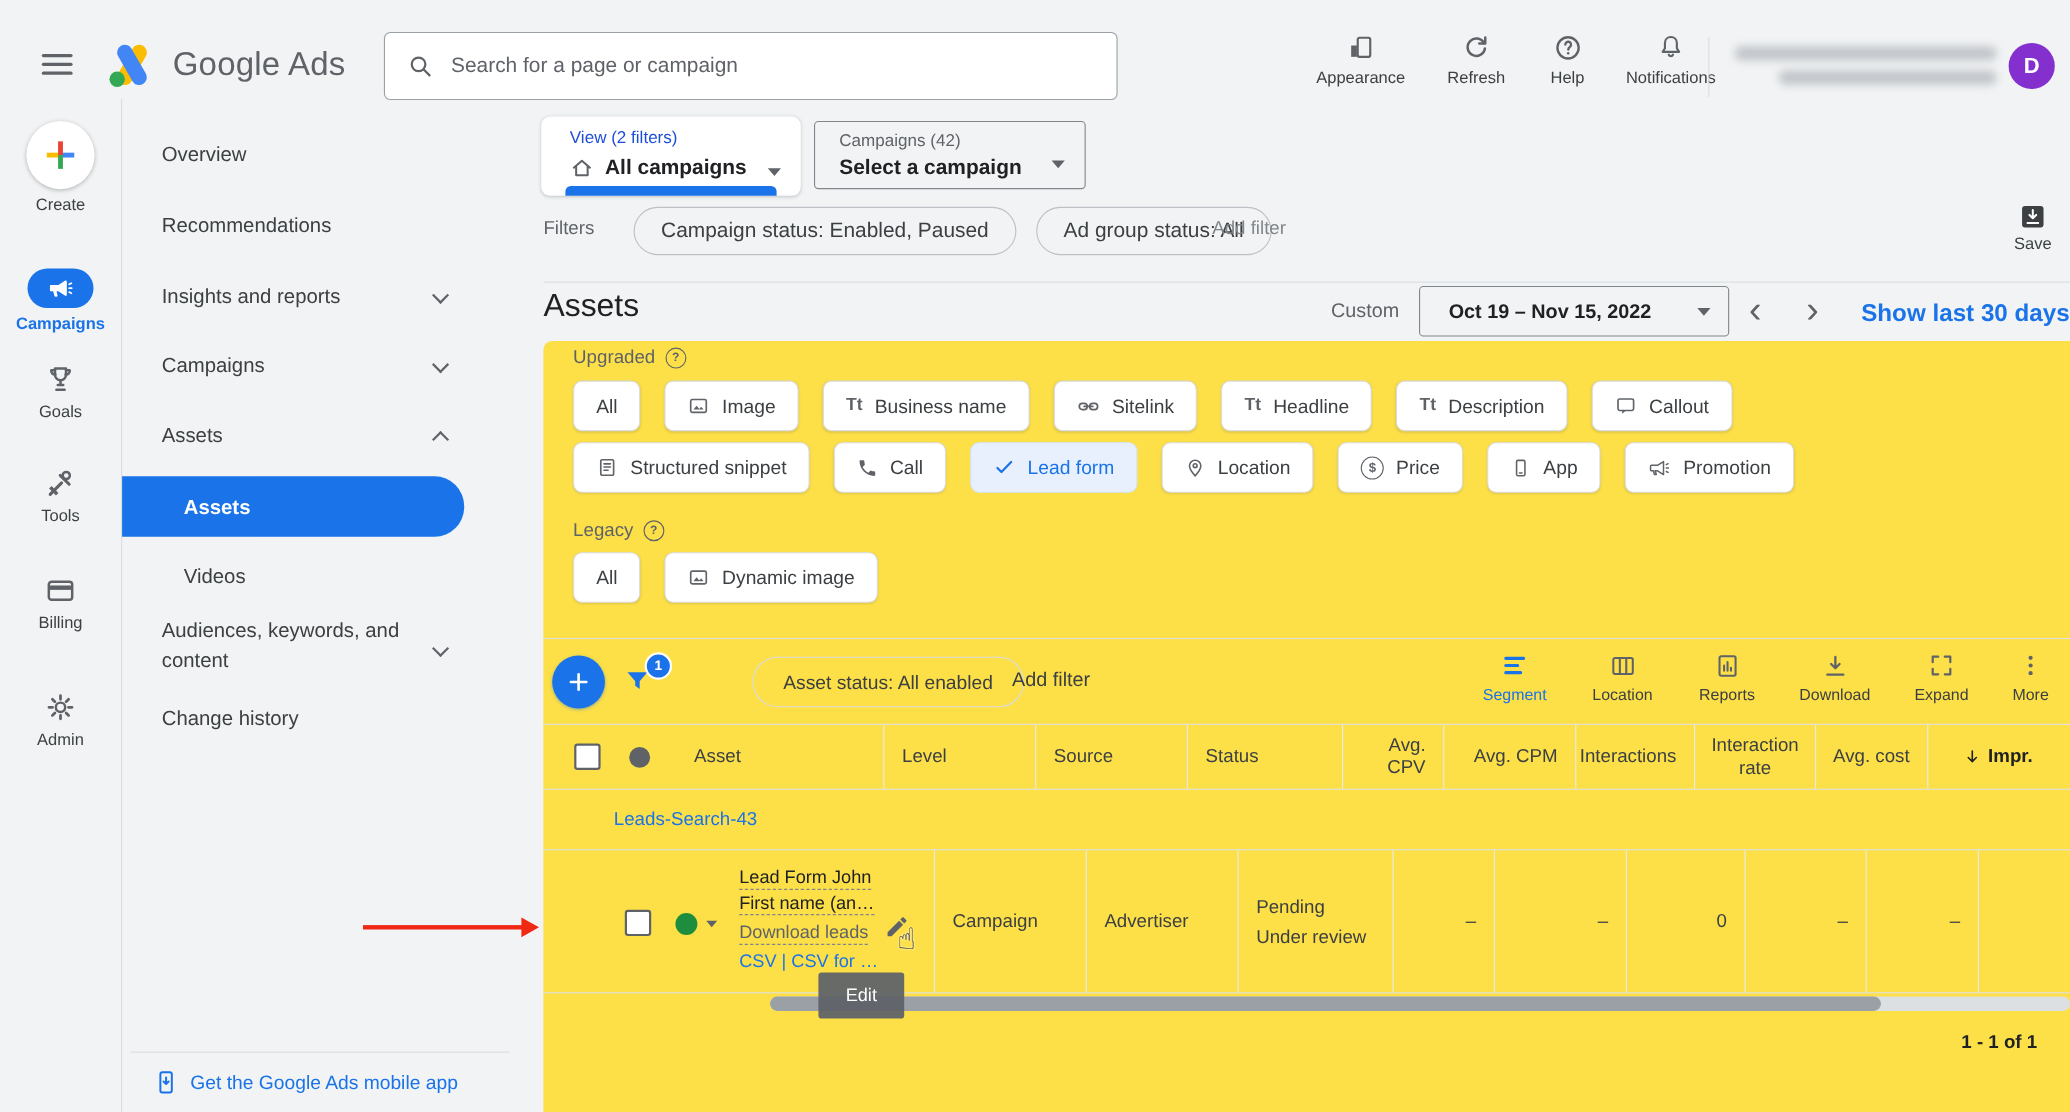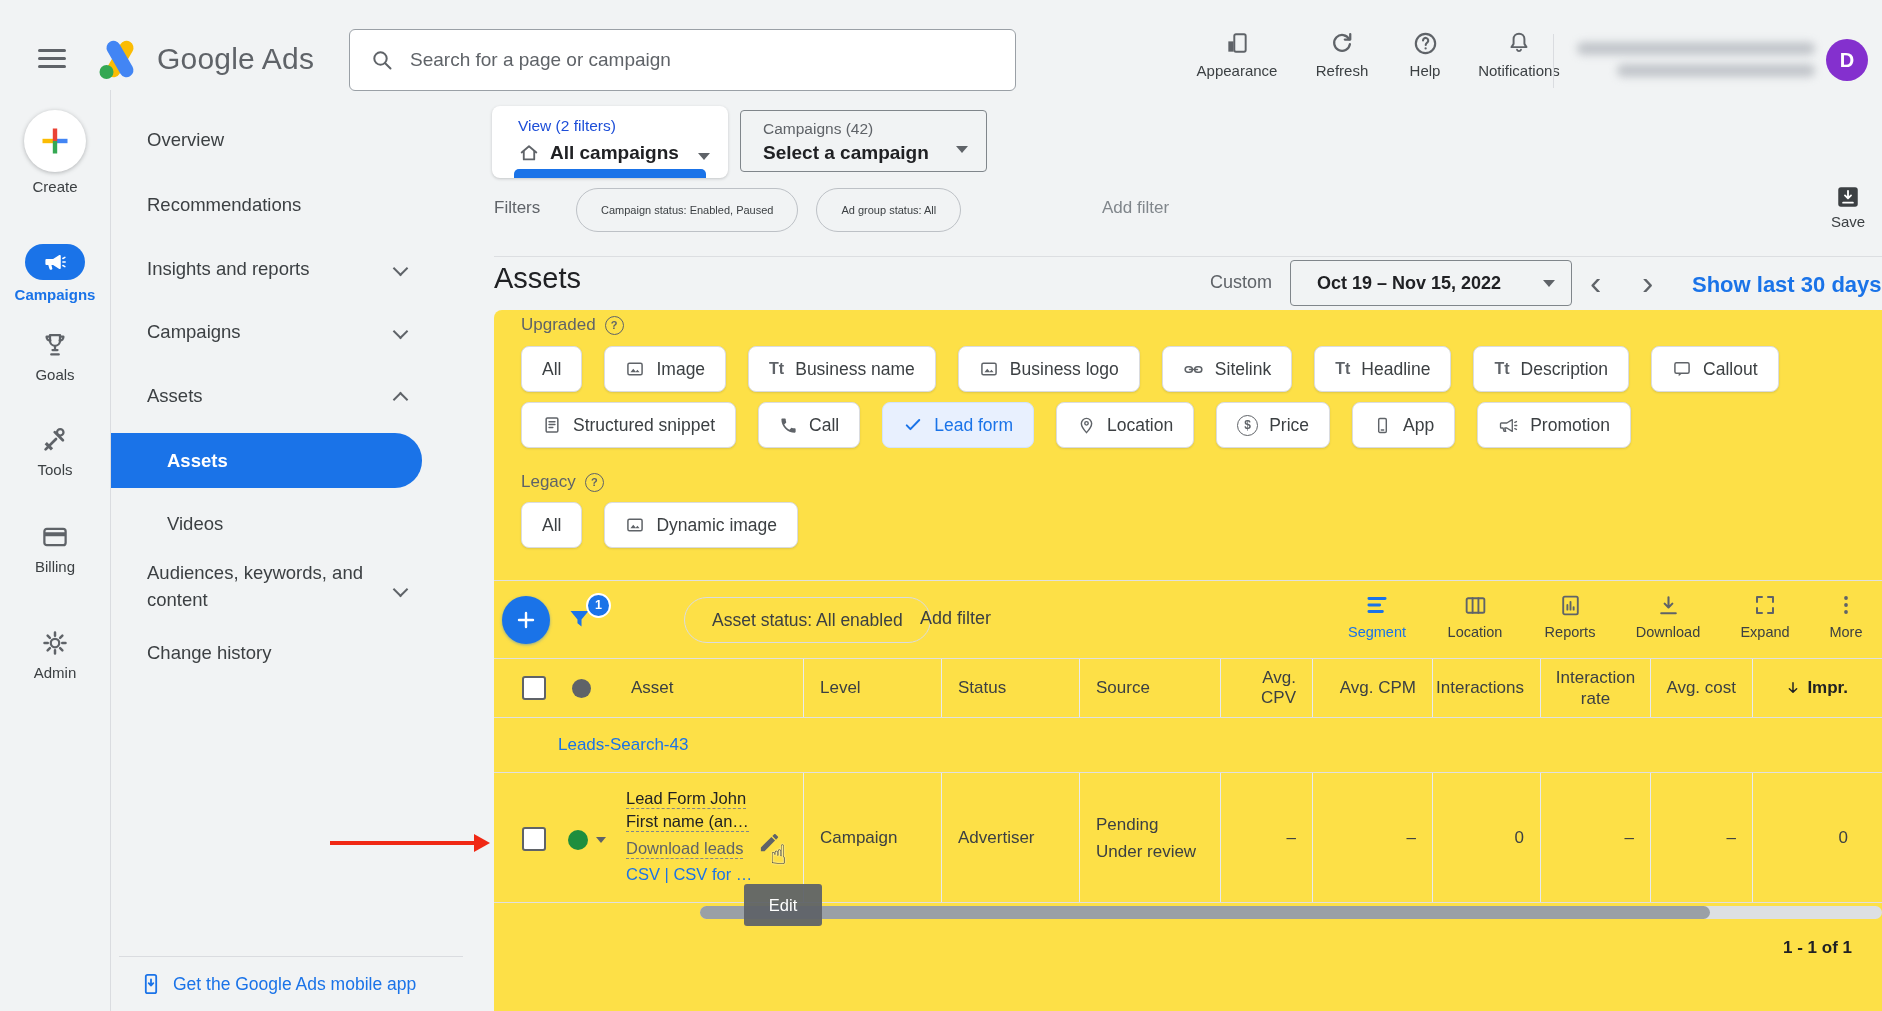--- a/index.html
+++ b/index.html
@@ -63,21 +63,21 @@
     border-radius:5px 5px 0 0;}
   .tri{width:0;height:0;border-left:6px solid transparent;border-right:6px solid transparent;
     border-top:7px solid #5f6368;}
   .camp-sel{left:740px;top:110px;width:247px;height:62px;border:1px solid #80868b;border-radius:4px;
     box-sizing:border-box;cursor:pointer;}
   .camp-sel .cap{position:absolute;left:22px;top:9px;font-size:15.5px;color:#5f6368;}
   .camp-sel .val{position:absolute;left:22px;top:31px;font-size:19px;color:#202124;font-weight:700;}
   .filters-label{left:494px;top:198px;font-size:17px;color:#5f6368;}
   .fchips{left:576px;top:188px;display:flex;gap:18px;}
   .fchip{height:44px;line-height:42px;padding:0 24px;border:1px solid #bdc1c6;border-radius:22px;
-    font-size:11px;color:#3c4043;box-sizing:border-box;cursor:pointer;white-space:nowrap;}
+    font-size:19px;color:#3c4043;box-sizing:border-box;cursor:pointer;white-space:nowrap;}
   .addfilter-top{left:1102px;top:198px;font-size:17px;color:#80868b;cursor:pointer;}
   .save-block{left:1818px;top:184px;width:60px;text-align:center;cursor:pointer;}
   .save-block .lbl{font-size:15px;color:#3c4043;margin-top:3px;}
   .hdr-divider{left:494px;top:256px;width:1388px;height:1px;background:#dcdee1;}
   .page-title{left:494px;top:262px;font-size:29px;color:#202124;}
   .date-mode{left:1160px;top:272px;width:112px;text-align:right;font-size:18px;color:#5f6368;}
   .date-box{left:1290px;top:260px;width:282px;height:46px;border:1px solid #80868b;border-radius:4px;
     box-sizing:border-box;cursor:pointer;}
   .date-box .val{position:absolute;left:26px;top:0;line-height:44px;font-size:18px;color:#202124;font-weight:700;}
   .date-nav{top:262px;font-size:34px;color:#5f6368;cursor:pointer;line-height:40px;}
@@ -121,21 +121,21 @@
     box-sizing:border-box;padding-left:16px;}
   .th:first-child{border-left:none;padding-left:0;}
   .th.num{justify-content:flex-end;padding-right:16px;padding-left:4px;text-align:right;}
   .th.ctr{justify-content:center;text-align:center;padding:0 8px;line-height:21px;}
   .th.sorted{color:#202124;font-weight:700;padding-right:34px;}
   .cbx{width:20px;height:20px;border:2px solid #5f6368;border-radius:3px;background:#fff;cursor:pointer;}
   .dot-h{width:19px;height:19px;border-radius:50%;background:#5f6368;}
   .group-row{position:absolute;left:0;top:408px;width:1388px;height:55px;border-bottom:1px solid #e0e0e0;
     box-sizing:border-box;}
   .group-row .lnk{position:absolute;left:64px;top:0;line-height:54px;font-size:17px;color:#1a73e8;cursor:pointer;}
-  .trow{top:463px;height:130px;border-bottom:1px solid #e0e0e0;box-sizing:border-box;}
+  .trow{top:463px;height:130px;border-bottom:1px solid #e0e0e0;box-sizing:border-box;padding-left:46px;}
   .td{border-left:1px solid #e8eaed;box-sizing:border-box;display:flex;align-items:center;padding-left:16px;
     font-size:17px;color:#3c4043;}
   .td:first-child{border-left:none;padding-left:0;position:relative;}
   .td.num{justify-content:flex-end;padding-right:16px;padding-left:4px;}
   .td.col2{flex-direction:column;align-items:flex-start;justify-content:center;line-height:27px;}
   .dot-g{position:absolute;left:74px;top:57px;width:20px;height:20px;border-radius:50%;background:#1e8e3e;}
   .caret{position:absolute;left:102px;top:64px;width:0;height:0;border-left:5.5px solid transparent;
     border-right:5.5px solid transparent;border-top:6.5px solid #5f6368;}
   .asset-text{position:absolute;left:132px;top:14px;font-size:16.5px;line-height:23px;color:#202124;}
   .dashed{border-bottom:1px dashed #80868b;padding-bottom:1px;}
@@ -393,27 +393,20 @@
           <rect x="3.5" y="5" width="17" height="14" rx="1.8" class="st"></rect>
           <path d="M6.5 16l3.4-4.2 3 3.6 2-2.6 2.6 3.2z" class="fl"></path>
         </svg>
         <span>Image</span>
       </div>
       <div class="chip">
         <span class="tt-ic">Tt</span>
         <span>Business name</span>
       </div>
       <div class="chip">
-        <svg class="ci" width="20" height="20" viewBox="0 0 24 24">
-          <rect x="3.5" y="5" width="17" height="14" rx="1.8" class="st"></rect>
-          <path d="M6.5 16l3.4-4.2 3 3.6 2-2.6 2.6 3.2z" class="fl"></path>
-        </svg>
-        <span>Business logo</span>
-      </div>
-      <div class="chip">
         <svg class="ci" width="21" height="21" viewBox="0 0 24 24">
           <rect x="2.5" y="8.8" width="8.2" height="6.4" rx="3.2" class="st"></rect>
           <rect x="13.3" y="8.8" width="8.2" height="6.4" rx="3.2" class="st"></rect>
           <path d="M7.5 12h9" class="st"></path>
         </svg>
         <span>Sitelink</span>
       </div>
       <div class="chip">
         <span class="tt-ic">Tt</span>
         <span>Headline</span>
@@ -566,22 +559,22 @@
       <div class="lbl">More</div>
     </div>
 
     <div class="tgrid thead">
       <div class="th">
         <span class="cbx" style="margin-left:28px;"></span>
         <span class="dot-h" style="margin-left:26px;"></span>
         <span style="margin-left:40px;">Asset</span>
       </div>
       <div class="th">Level</div>
+      <div class="th">Source</div>
       <div class="th">Status</div>
-      <div class="th">Source</div>
       <div class="th num">Avg. CPV</div>
       <div class="th num">Avg. CPM</div>
       <div class="th num">Interactions</div>
       <div class="th ctr">Interaction rate</div>
       <div class="th num">Avg. cost</div>
       <div class="th num sorted">
         <svg width="16" height="16" viewBox="0 0 24 24" style="margin-right:6px;">
           <path d="M12 4v14M6.5 13l5.5 5.5L17.5 13" stroke="#202124" stroke-width="2.2" fill="none" stroke-linecap="round" stroke-linejoin="round"></path>
         </svg>
         <span>Impr.</span>

